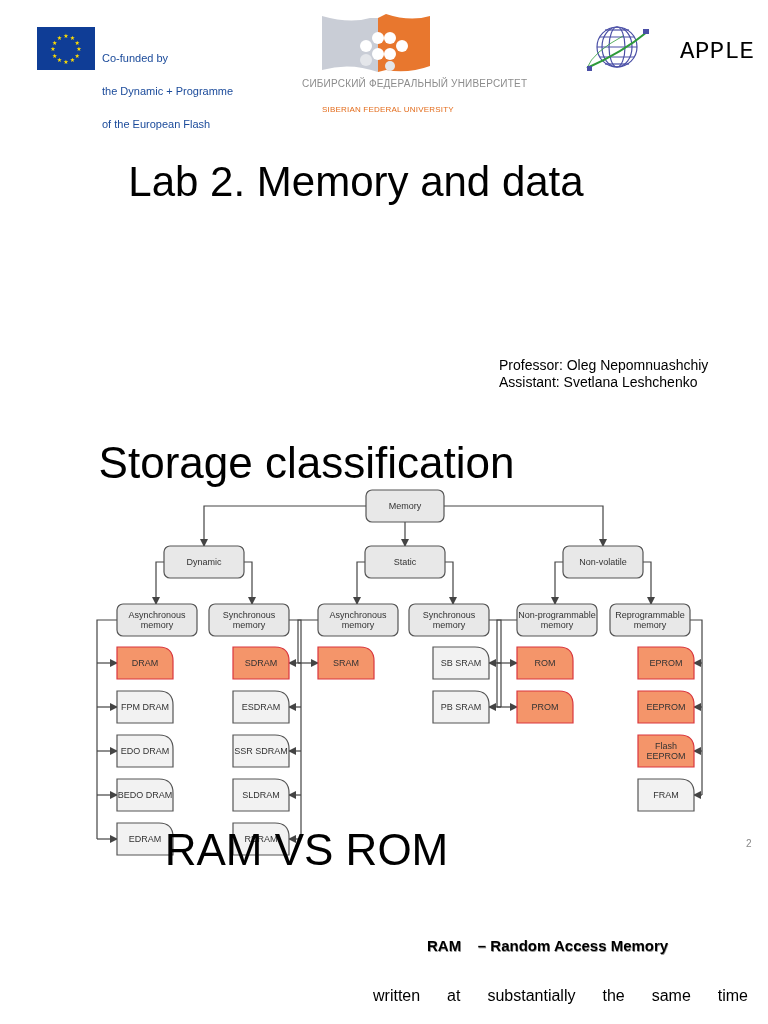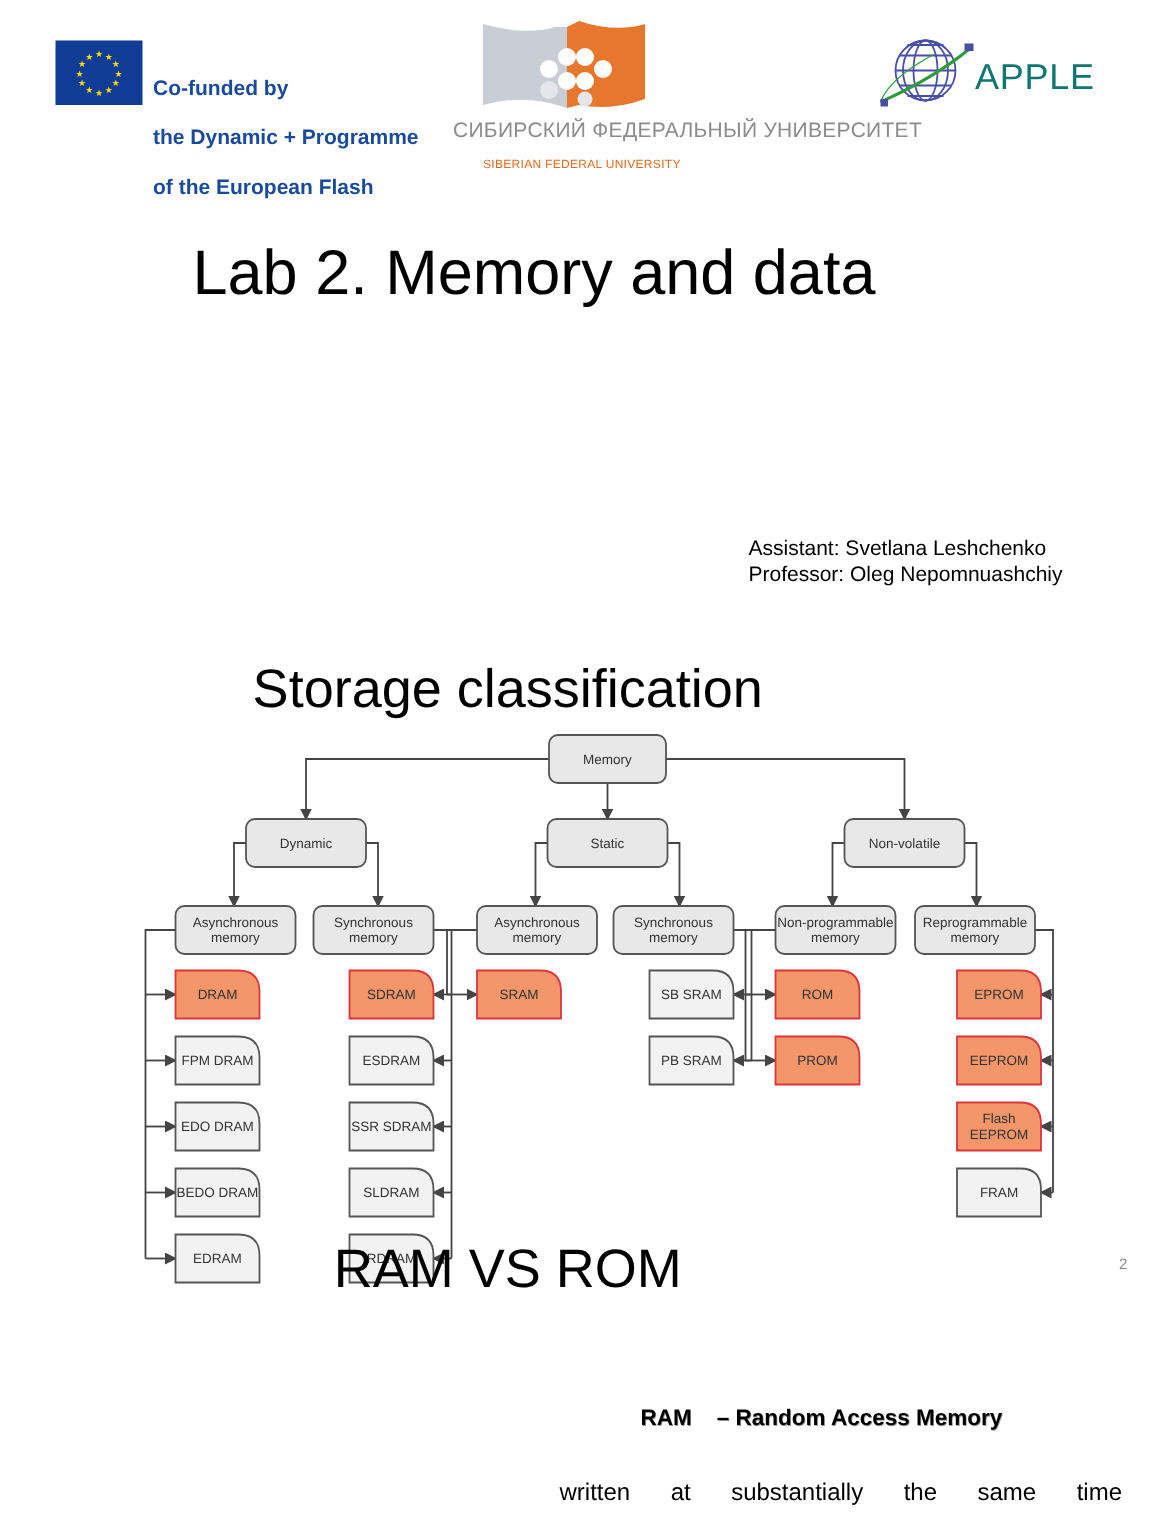--- a/index.html
+++ b/index.html
@@ -1,31 +1,31 @@
 <!DOCTYPE html>
 <html><head>
   <meta charset="utf-8">
   <style>
     html, body { margin: 0; padding: 0; background: #ffffff; }
     body { width: 768px; height: 1024px; position: relative; overflow: hidden;
            font-family: "Liberation Sans", sans-serif; color: #000; }
     .abs { position: absolute; }
     
     .eu-flag { left: 37px; top: 27px; width: 58px; height: 43px; background: #0f3d96; }
-    .eu-text { left: 102px; top: 31px; font-size: 14px; font-weight: bold; color: #1a4a9a; line-height: 11px; white-space: pre; }
+    .eu-text { left: 102px; top: 31px; font-size: 11px; font-weight: normal; color: #1a4a9a; line-height: 11px; white-space: pre; }
     .sfu-logo { left: 320px; top: 12px; width: 112px; height: 62px; }
-    .sfu-ru { left: 302px; top: 78px; font-size: 14px; color: #8c8c8c; letter-spacing: 0.2px; white-space: nowrap; text-align: center; }
+    .sfu-ru { left: 302px; top: 78px; font-size: 10px; color: #8c8c8c; letter-spacing: 0.2px; white-space: nowrap; text-align: center; }
     .sfu-en { left: 322px; top: 105px; font-size: 8px; color: #e36c1c; letter-spacing: 0.2px; white-space: nowrap; }
     .apple-globe { left: 583px; top: 22px; width: 70px; height: 52px; }
-    .apple-text { left: 650px; top: 38px; font-size: 24px; color: #0f766e; letter-spacing: 0.5px; }
+    .apple-text { left: 680px; top: 38px; font-size: 24px; color: #000000; letter-spacing: 0.5px; font-family: Liberation Mono, monospace; }
     
     .title { left: 0; width: 712px; top: 155px; text-align: center; font-size: 42px; line-height: 54px;
              font-family: "Liberation Sans", sans-serif; }
     .authors { left: 499px; top: 357px; font-size: 14px; line-height: 17px; }
-    .section-title { left: 0; width: 613px; text-align: center; font-size: 36px; margin-left: 32px; }
+    .section-title { left: 0; width: 613px; text-align: center; font-size: 44px; }
     .storage { top: 438px; }
     .ramrom { top: 825px; }
     .ram-def { left: 427px; top: 937px; font-size: 15px; font-weight: bold; white-space: pre; text-shadow: 0.5px 0.5px 0 #999; text-align: right; }
     .ram-body { left: 373px; top: 985px; width: 375px; font-size: 16px; line-height: 21px; text-align: justify; text-align-last: justify; }
     .page-num { left: 746px; top: 838px; font-size: 10px; color: #888; }
     svg text { font-family: "Liberation Sans", sans-serif; }
   </style>
 </head>
 <body>
 
@@ -88,22 +88,22 @@
     <rect x="4" y="44" width="5" height="5" fill="#4a4fa6"></rect>
   </svg>
 </div>
 <div class="abs apple-text">APPLE</div>
 
 <div class="abs title">
   <div>Lab 2. Memory and data</div>
 </div>
 
 <div class="abs authors">
+  <div>Professor: Oleg Nepomnuashchiy</div>
   <div>Assistant: Svetlana Leshchenko</div>
-  <div>Professor: Oleg Nepomnuashchiy</div>
 </div>
 
 <div class="abs section-title storage">Storage classification</div>
 
 <svg class="abs" style="left:0;top:480px;" width="768" height="380" viewBox="0 0 768 380" id="diagram">
   <defs>
     <marker id="arr" markerWidth="8" markerHeight="8" refX="7" refY="4" orient="auto" markerUnits="userSpaceOnUse">
       <path d="M0 0 L8 4 L0 8 Z" fill="#444"></path>
     </marker>
   </defs>

